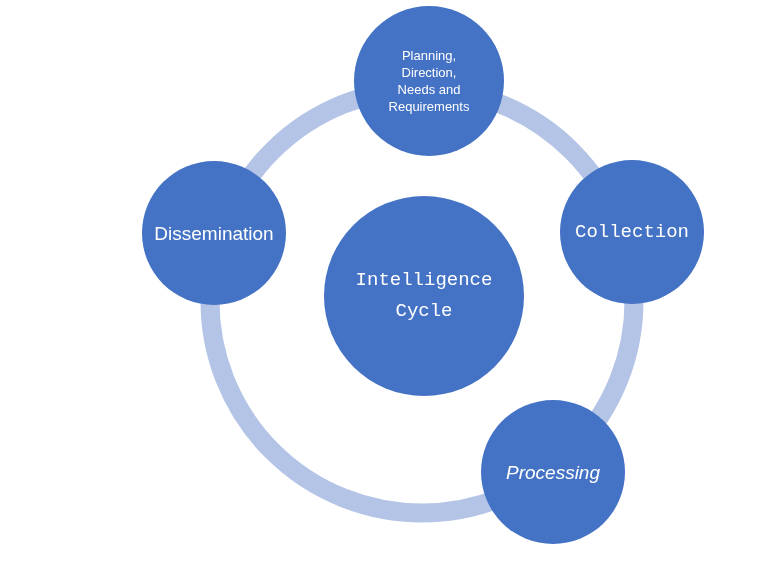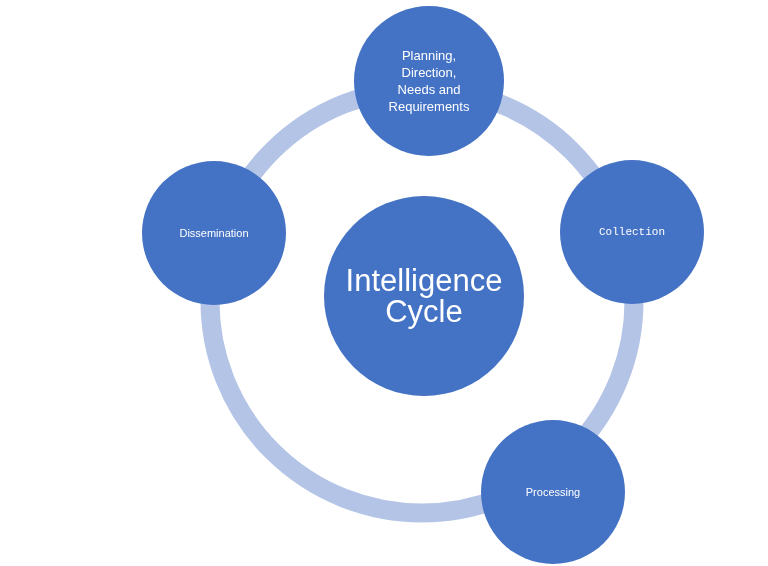--- a/index.html
+++ b/index.html
@@ -42,45 +42,46 @@
     box-sizing: border-box;
   }
   .node .label {
     display: block;
     width: 100%;
     padding: 0 8px;
   }
   .stage {
     width: 144px;
     height: 144px;
-    font-size: 11px;
+    font-size: 19px;
     line-height: 17px;
   }
   .pos-top {
     left: 354px;
     top: 6px;
     width: 150px;
     height: 150px;
     font-size: 13px;
     line-height: 17px;
   }
   .pos-top .label {
     white-space: pre-line;
   }
   .pos-right        { left: 560px; top: 160px; font-family: Liberation Mono, monospace; }
-  .pos-bottom-right { left: 481px; top: 420px; }
+  .pos-bottom-right { left: 481px; top: 400px; font-style: italic; }
   .pos-bottom-left  { left: 223px; top: 406px; }
   .pos-left         { left: 142px; top: 161px; }
   .hub {
     left: 324px;
     top: 196px;
     width: 200px;
     height: 200px;
-    font-size: 31px;
+    font-size: 19px;
     line-height: 31px;
+    font-family: Liberation Mono, monospace;
   }
 </style>
 </head>
 <body>
 
 <div class="canvas">
 
   <svg class="ring-svg" viewBox="0 0 768 566" aria-hidden="true">
     <circle class="ring" cx="422" cy="301" r="212"></circle>
   </svg>

